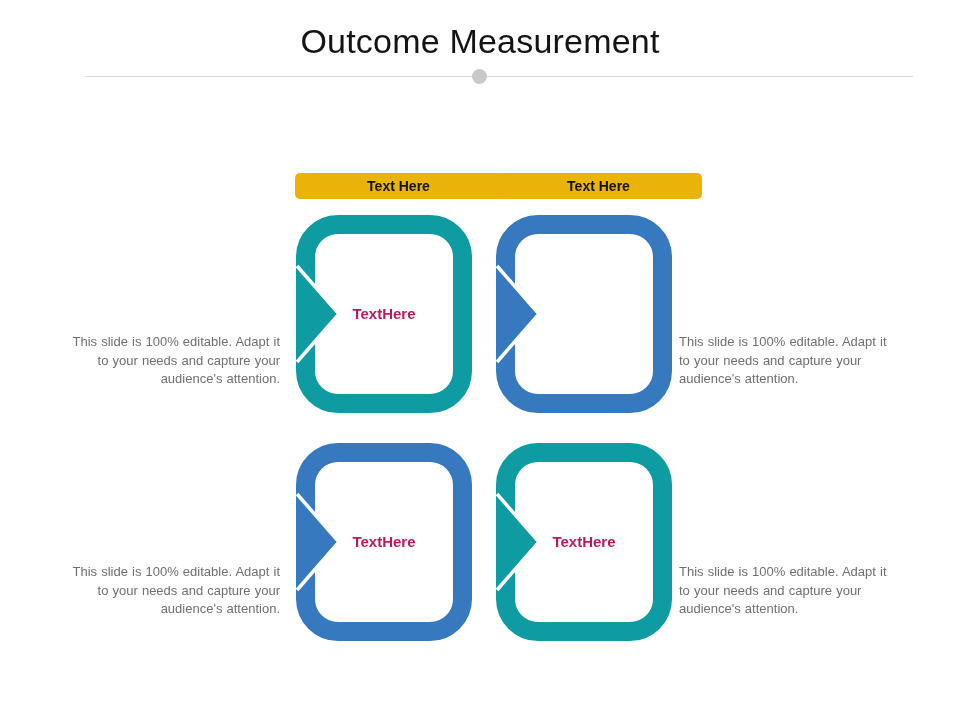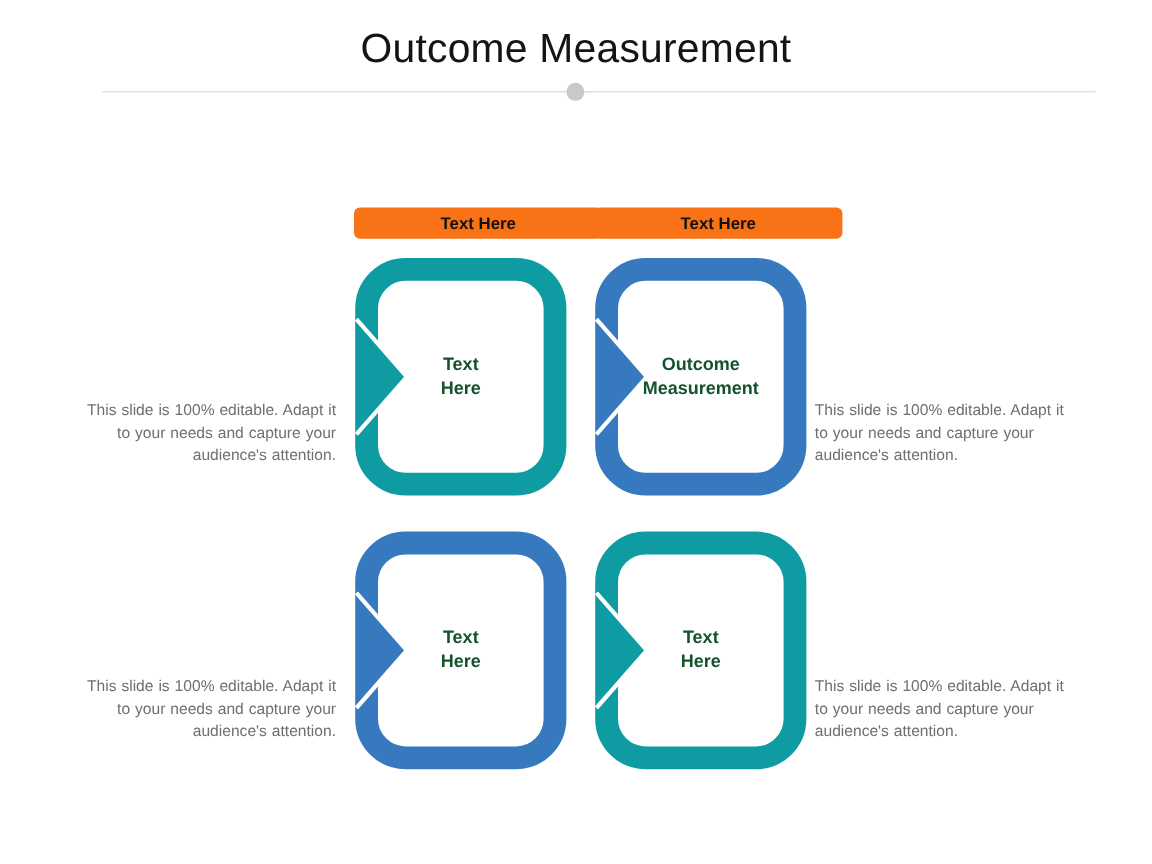--- a/index.html
+++ b/index.html
@@ -43,21 +43,21 @@
     height: 15px;
     border-radius: 50%;
     background: #c9c9c9;
   }
   
   .chip {
     position: absolute;
     top: 173px;
     width: 207px;
     height: 26px;
-    background: #f97316;
+    background: #eab308;
     border-radius: 5px;
     display: flex;
     align-items: center;
     justify-content: center;
     font-size: 14px;
     font-weight: 700;
     color: #111111;
   }
   .chip-1 { left: 295px; }
   .chip-2 { left: 495px; }
@@ -86,28 +86,28 @@
   .card-arrow path {
     fill: currentColor;
     stroke: #ffffff;
     stroke-width: 3.5;
     stroke-linejoin: miter;
   }
   .card-label {
     position: absolute;
     inset: 19px;
     display: flex;
-    flex-direction: column;
+    flex-direction: row;
     align-items: center;
     justify-content: center;
     text-align: center;
     font-size: 15px;
     font-weight: 700;
     line-height: 20px;
-    color: #14532d;
+    color: #be185d;
   }
   .card-1 { left: 296px; top: 215px; }
   .card-2 { left: 496px; top: 215px; }
   .card-3 { left: 296px; top: 443px; }
   .card-4 { left: 496px; top: 443px; }
   
   .para {
     position: absolute;
     width: 216px;
     font-size: 13px;
@@ -148,24 +148,20 @@
       <div>Text</div>
       <div>Here</div>
     </div>
   </div>
 
   <div class="card card--blue card-2">
     <div class="card-frame"></div>
     <svg class="card-arrow" viewBox="0 0 176 198" width="176" height="198">
       <path d="M1,51 L43,99 L1,147"></path>
     </svg>
-    <div class="card-label">
-      <div>Outcome</div>
-      <div>Measurement</div>
-    </div>
   </div>
 
   <div class="card card--blue card-3">
     <div class="card-frame"></div>
     <svg class="card-arrow" viewBox="0 0 176 198" width="176" height="198">
       <path d="M1,51 L43,99 L1,147"></path>
     </svg>
     <div class="card-label">
       <div>Text</div>
       <div>Here</div>

